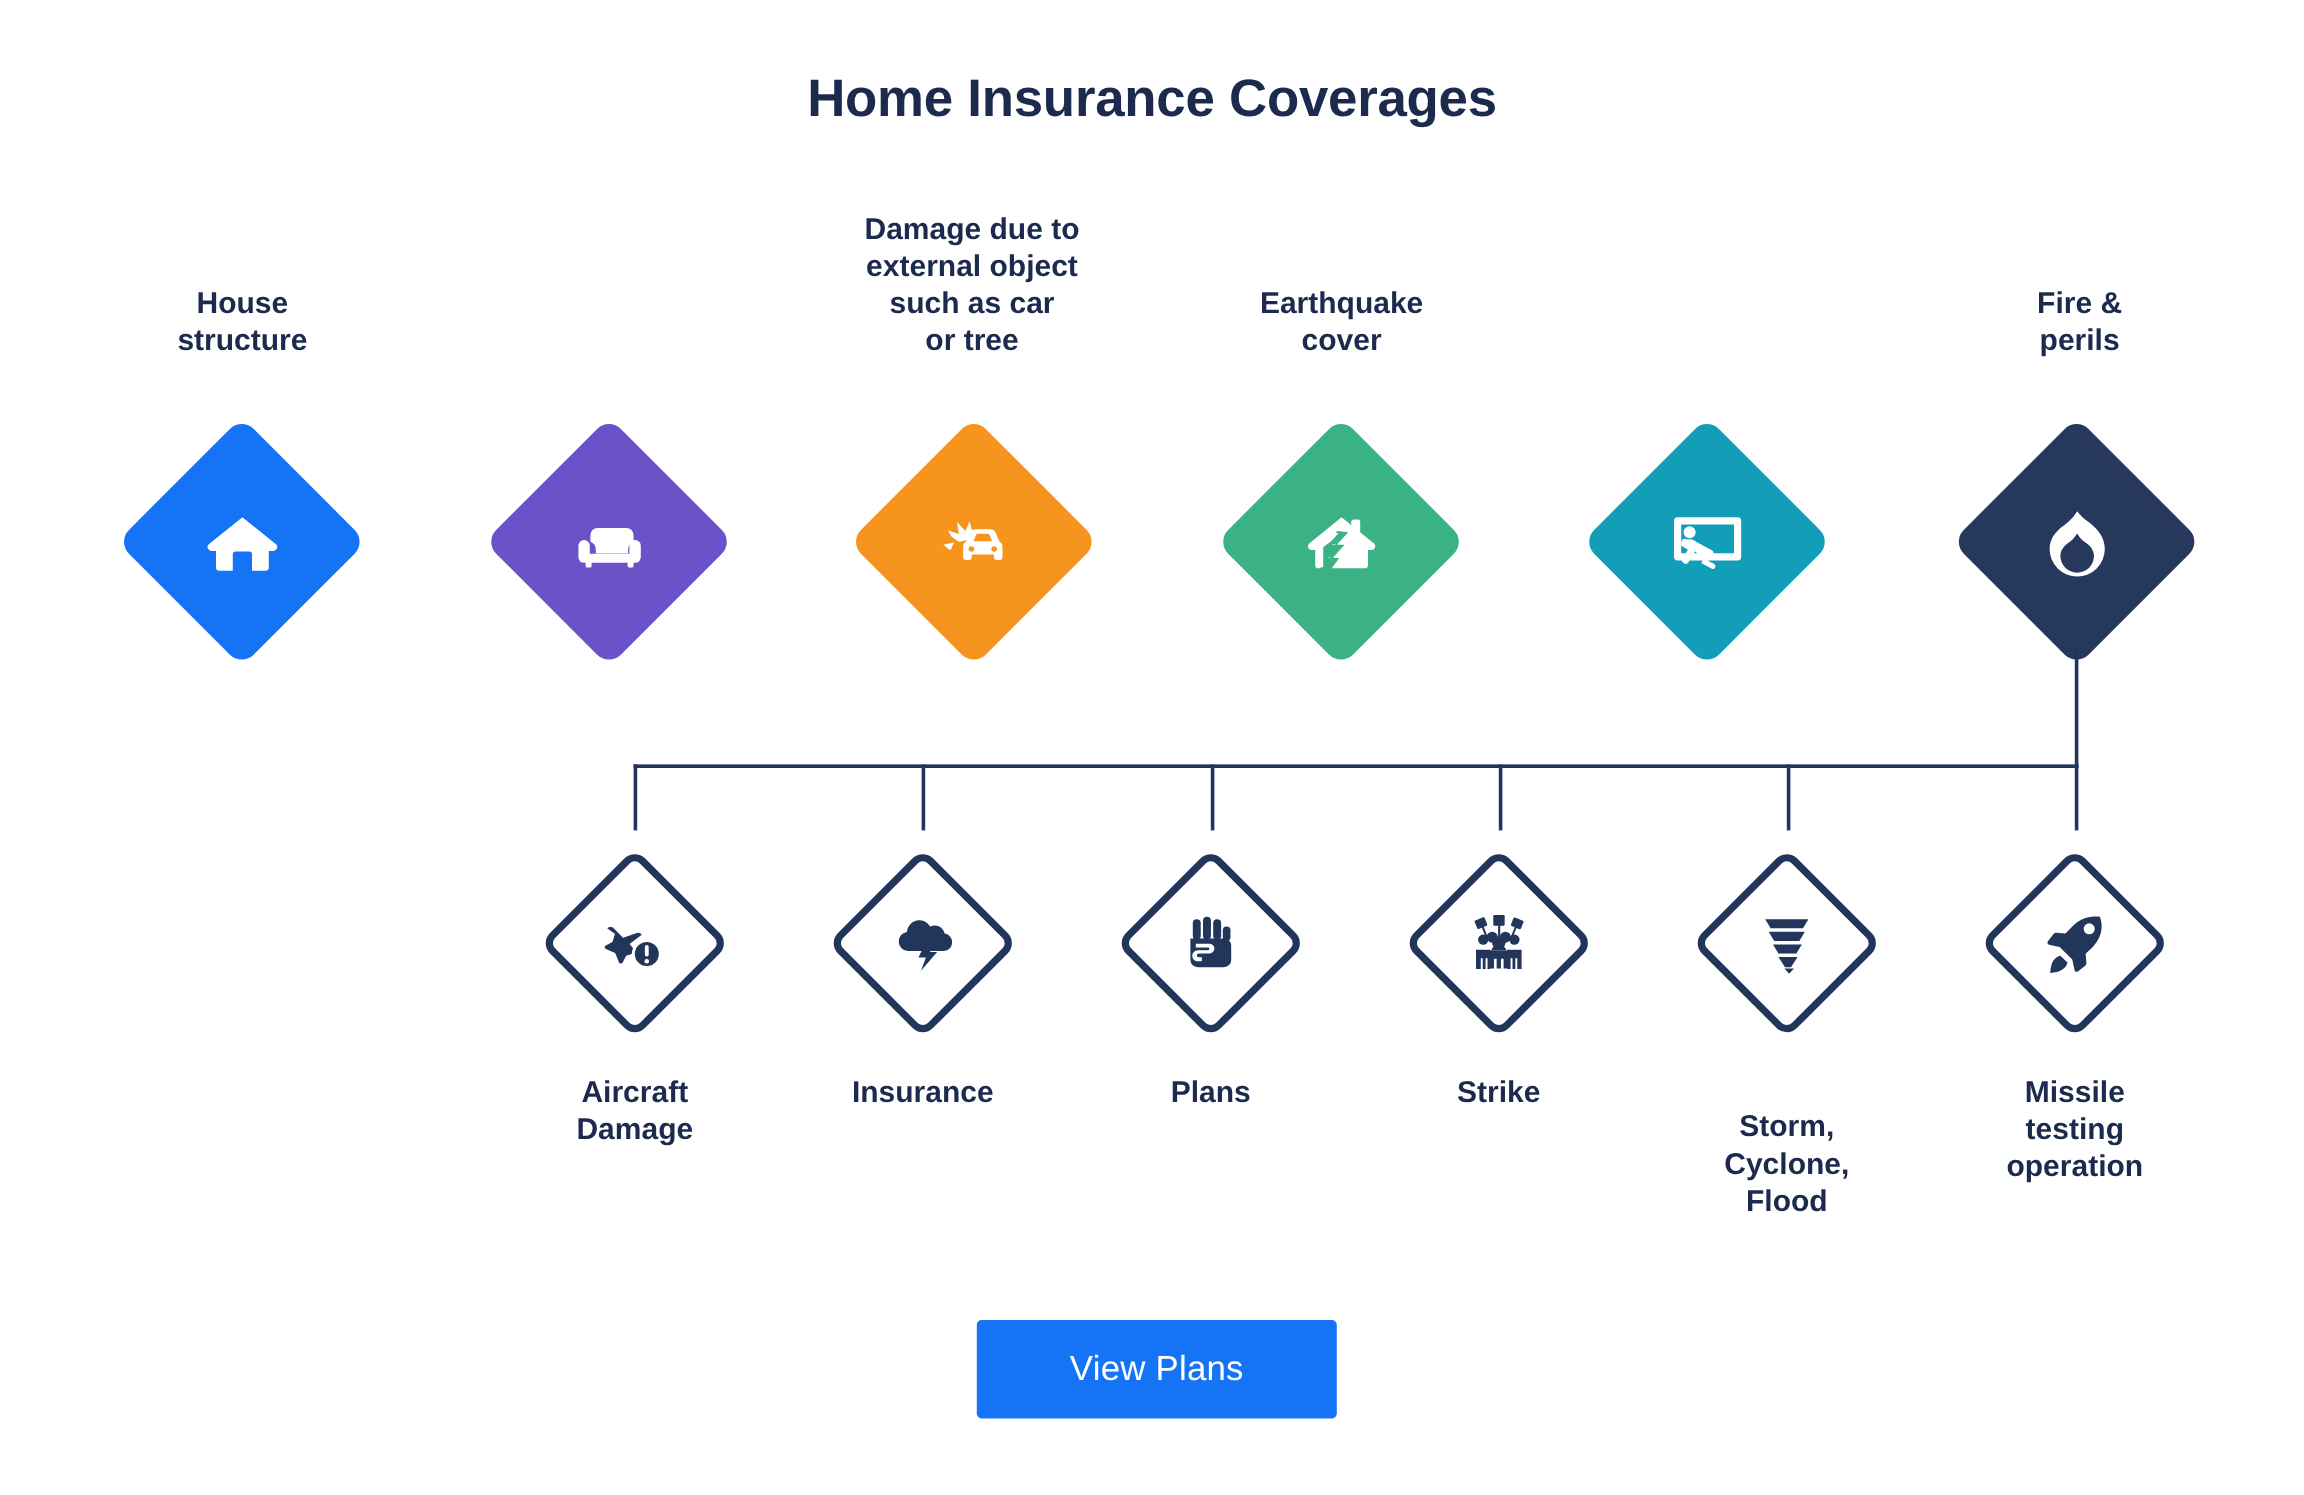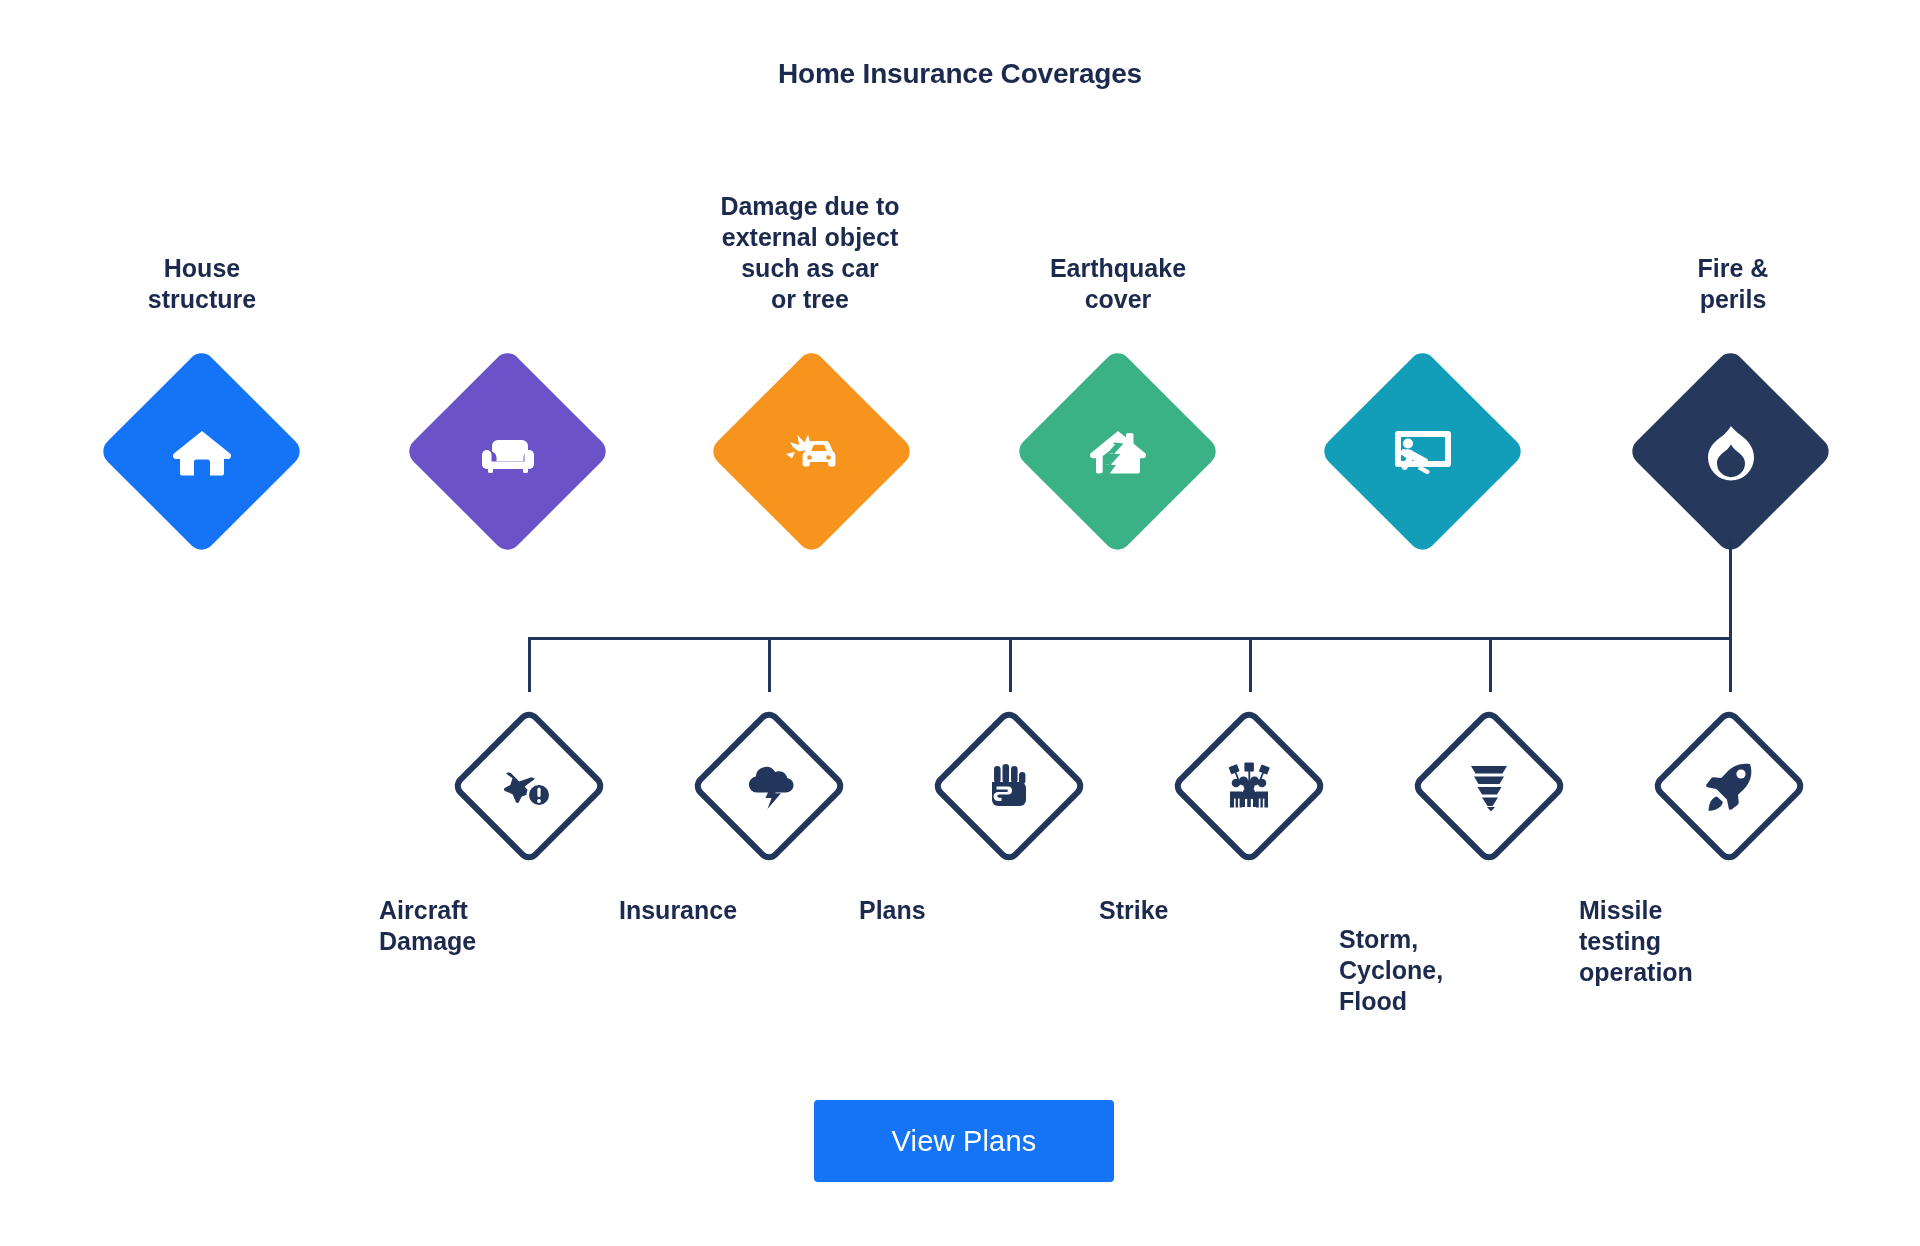--- a/index.html
+++ b/index.html
@@ -17,34 +17,34 @@
     overflow: hidden;
   }
 
   
   #title {
     position: absolute;
     left: 0;
     top: 58px;
     width: 1920px;
     text-align: center;
-    font-size: 28px;
+    font-size: 44px;
     font-weight: bold;
     color: #1c2a4e;
     letter-spacing: -0.2px;
   }
   .top-label {
     width: 300px;
     text-align: center;
     font-size: 25px;
     font-weight: bold;
     line-height: 1.24;
     color: #1c2a4e;
     position: absolute;
-    bottom: 0;
+    bottom: 15px;
     left: 0;
   }
   .top-label-wrap {
     position: absolute;
     left: 0;
     top: 170px;
     width: 300px;
     height: 145px;
   }
 
@@ -96,21 +96,21 @@
     position: absolute;
     background: #22365c;
   }
   .conn-h { height: 3px; }
   .conn-v { width: 3px; }
 
   
   .bot-label {
     position: absolute;
     width: 300px;
-    text-align: left;
+    text-align: center;
     font-size: 25px;
     font-weight: bold;
     line-height: 1.24;
     color: #1c2a4e;
     top: 895px;
   }
 
   
   #cta {
     position: absolute;

